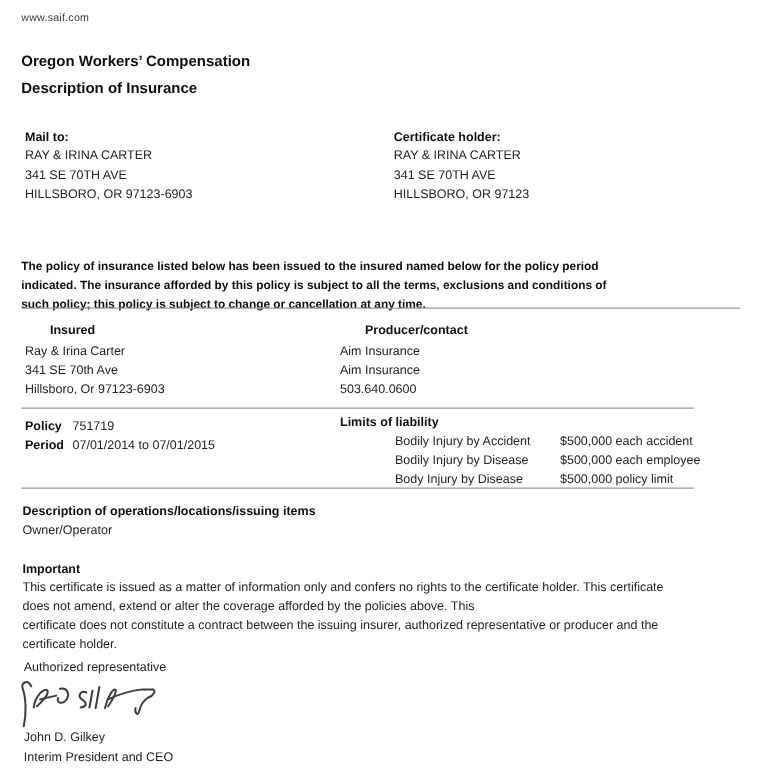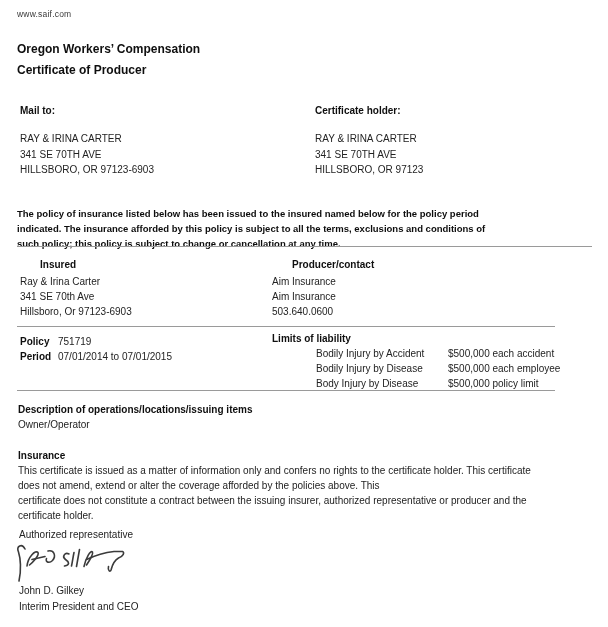--- a/index.html
+++ b/index.html
@@ -16,21 +16,21 @@
   
   .logo { left:477px; top:31px; display:flex; align-items:flex-start; }
   .logo-mark { width:50px; height:58px; }
   .logo-text { margin-left:3px; }
   .logo-word { font-size:36px; font-weight:bold; color:#1b1a19; letter-spacing:-1.5px; line-height:34px; margin-top:2px; }
   .logo-sub { font-size:13px; color:#2b2a29; letter-spacing:.3px; line-height:13px; margin-top:0px; margin-left:2px; }
 
   .h10 { font-size:10px; font-weight:bold; color:#0f0f0f; line-height:13px; }
   .t10 { font-size:10px; color:#232323; line-height:15.5px; }
 
-  .addr-block .h10 { margin-bottom:14px; }
+  .addr-block .h10 { margin-bottom:0; }
 
   .notice { left:17px; top:206px; font-size:9.5px; font-weight:bold; color:#0d0d0d; line-height:15px; }
 
   .rule { height:1px; background:#9a9a9a; }
 
   .sec-block .h10 { margin-bottom:3px;padding-left:20px; }
   .sec-block .t10 { line-height:15px; }
 
   .kv-row { display:flex; font-size:10px; line-height:15px; }
   .kv-label { width:38px; font-weight:bold; color:#0f0f0f; }
@@ -48,21 +48,21 @@
 </style>
 </head>
 <body>
 
 <div id="doc">
 
   <div class="abs url">www.saif.com</div>
 
   <div class="abs title">
     <div>Oregon Workers’ Compensation</div>
-    <div>Certificate of Producer</div>
+    <div>Description of Insurance</div>
   </div>
 
 
   <div class="abs addr-block" style="left:20px; top:104px;">
     <div class="h10">Mail to:</div>
     <div class="t10">RAY &amp; IRINA CARTER</div>
     <div class="t10">341 SE 70TH AVE</div>
     <div class="t10">HILLSBORO, OR 97123-6903</div>
   </div>
 
@@ -125,21 +125,21 @@
   </div>
 
   <div class="abs rule" style="left:17px; top:390px; width:538px;"></div>
 
   <div class="abs" style="left:18px; top:402px;">
     <div class="h10" style="line-height:15px;">Description of operations/locations/issuing items</div>
     <div class="desc-text">Owner/Operator</div>
   </div>
 
   <div class="abs" style="left:18px; top:448px;">
-    <div class="h10" style="line-height:15px;">Insurance</div>
+    <div class="h10" style="line-height:15px;">Important</div>
     <div class="imp-line">This certificate is issued as a matter of information only and confers no rights to the certificate holder. This certificate</div>
     <div class="imp-line">does not amend, extend or alter the coverage afforded by the policies above. This</div>
     <div class="imp-line">certificate does not constitute a contract between the issuing insurer, authorized representative or producer and the</div>
     <div class="imp-line">certificate holder.</div>
   </div>
 
   <div class="abs sig-label">Authorized representative</div>
 
   <svg class="abs sig-svg" width="118" height="44" viewBox="0 0 118 44" xmlns="http://www.w3.org/2000/svg">
     <g fill="none" stroke="#3b3b3b" stroke-width="1.6" stroke-linecap="round" stroke-linejoin="round">

